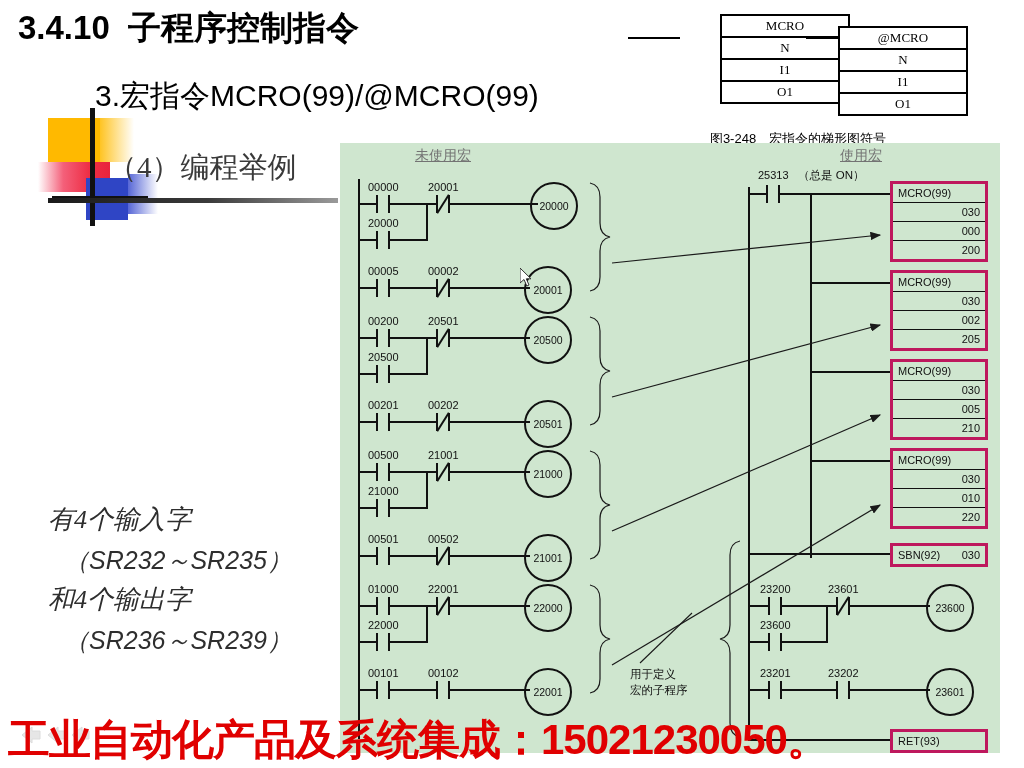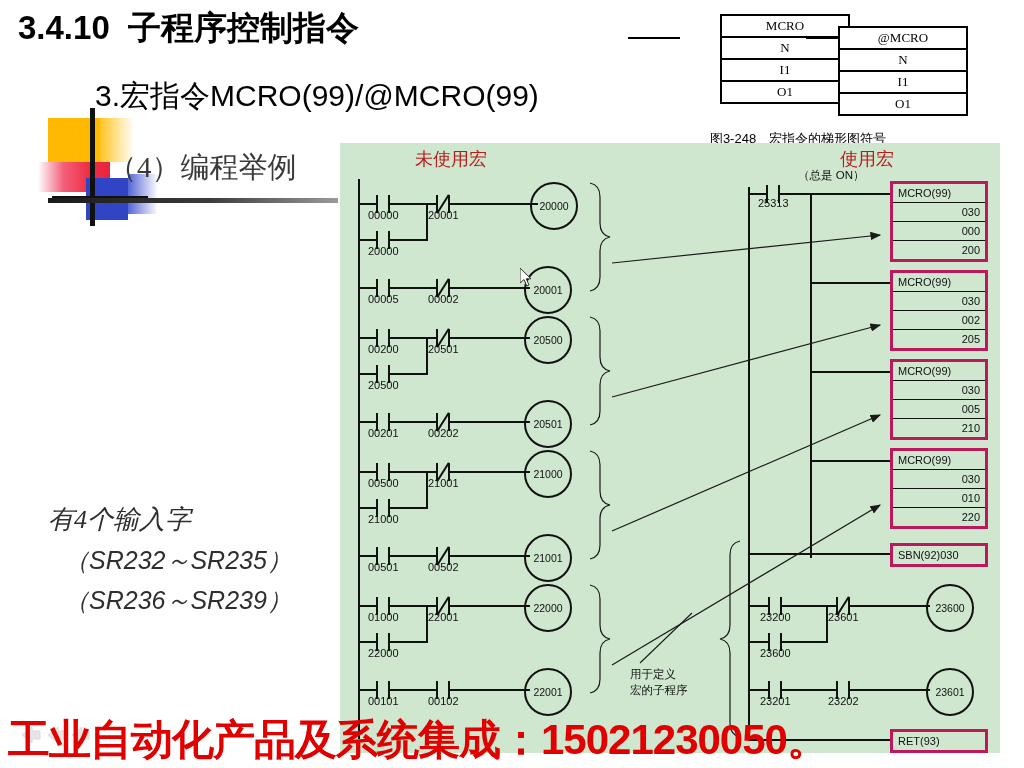--- a/index.html
+++ b/index.html
@@ -77,32 +77,32 @@
     font-size:13px;color:#000;
     font-family:"Liberation Sans","DejaVu Sans",sans-serif;
   }
 
   
   .panel{
     position:absolute;left:340px;top:143px;width:660px;height:610px;
     background:#cfe6cf;
   }
   .panel-title{
-    position:absolute;font-size:18px;color:#b91c1c;white-space:nowrap;
-    font-family:"Liberation Sans","DejaVu Sans",sans-serif;
+    position:absolute;font-size:14px;color:#737373;white-space:nowrap;
+    font-family:"Liberation Sans","DejaVu Sans",sans-serif;
+    text-decoration:underline;
   }
 
   
   .rail{position:absolute;width:2px;background:#111;}
   .wire{position:absolute;height:2px;background:#111;}
   .vwire{position:absolute;width:2px;background:#111;}
   .lbl{
     position:absolute;font-size:11px;color:#111;white-space:nowrap;
     font-family:"Liberation Sans","DejaVu Sans",sans-serif;
-    margin-top:28px;
   }
   .lbl-cn{
     position:absolute;font-size:11.5px;color:#111;white-space:nowrap;
     font-family:"Liberation Sans","DejaVu Sans",sans-serif;
   }
   
   .no{position:absolute;width:14px;height:18px;}
   .no::before,.no::after{content:"";position:absolute;top:0;width:2px;height:18px;background:#111;}
   .no::before{left:0;}
   .no::after{right:0;}
@@ -123,21 +123,21 @@
   
   .blk{position:absolute;border:3px solid #be185d;background:transparent;}
   .blk .row{
     height:18px;line-height:18px;font-size:11px;color:#111;
     border-bottom:1.5px solid #111;padding:0 5px;
     font-family:"Liberation Sans","DejaVu Sans",sans-serif;
   }
   .blk .row:last-child{border-bottom:none;}
   .blk .row.l{text-align:left;}
   .blk .row.r{text-align:right;}
-  .blk .row.lr{display:flex;}
+  .blk .row.lr{display:flex;justify-content:space-between;}
   svg.ov{position:absolute;left:0;top:0;width:660px;height:610px;overflow:visible;pointer-events:none;}
 
   
   .cursor{position:absolute;left:520px;top:268px;width:14px;height:20px;}
 
   
   .banner{
     position:absolute;left:8px;top:712px;width:1010px;height:50px;
     font-size:42px;font-weight:bold;color:#e00000;white-space:nowrap;
     font-family:"Liberation Serif","DejaVu Serif",serif;
@@ -164,20 +164,21 @@
     <div class="sq-blue-fade"></div>
     <div class="vline"></div>
     <div class="hline"></div>
   </div>
   <div class="h-sub2">（4）编程举例</div>
   <div class="rule"></div>
 
   <div class="para2">
     <span>有4个输入字</span>
     <span class="ind">（SR232～SR235）</span>
+    <span>和4个输出字</span>
     <span class="ind">（SR236～SR239）</span>
   </div>
 
   <div class="sym-fig">
     <div class="sym-lead" style="left:0px;width:52px;"></div>
     <div class="sym-box" style="left:52px;top:0;margin-left:40px;">
       <div class="cell">MCRO</div>
       <div class="cell">N</div>
       <div class="cell">I1</div>
       <div class="cell">O1</div>

